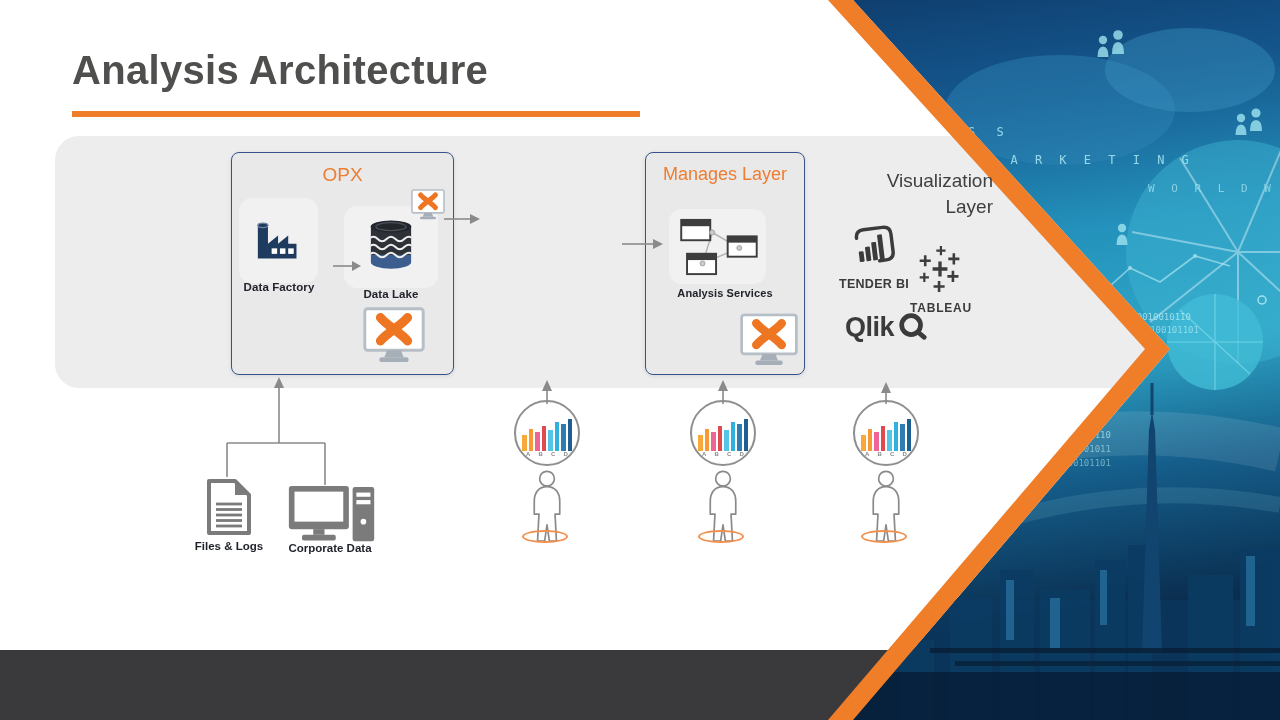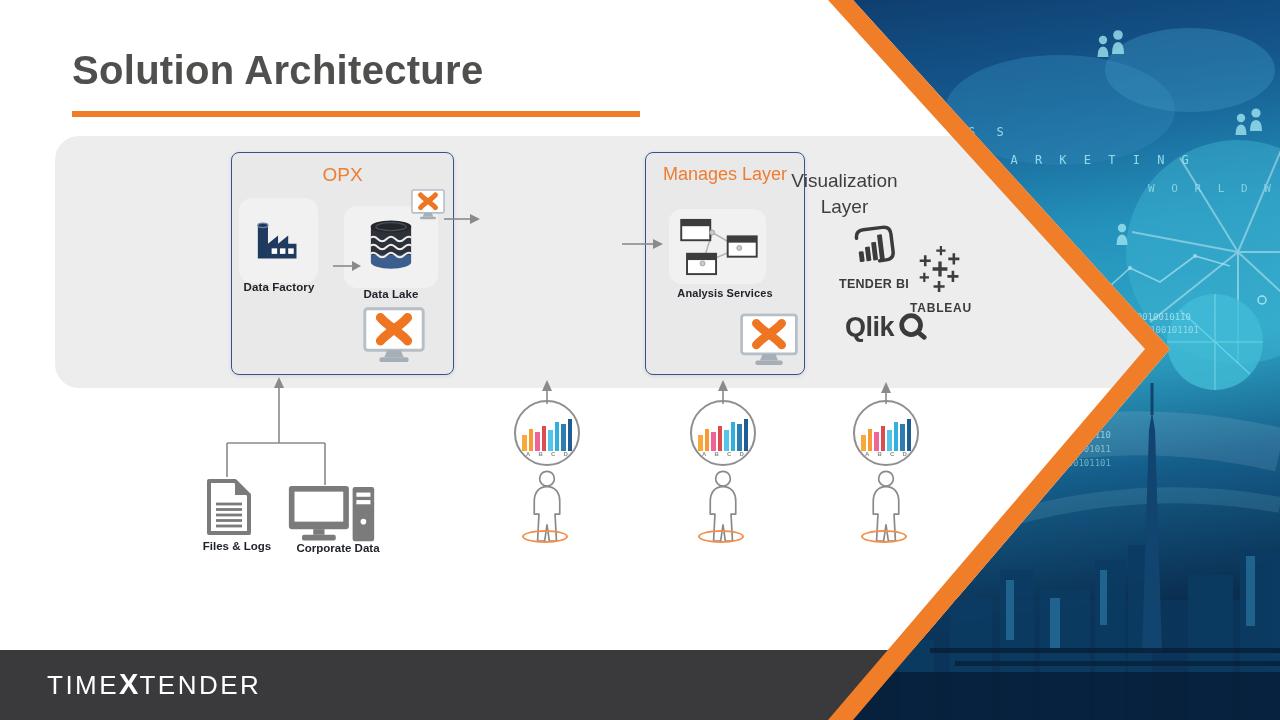--- a/index.html
+++ b/index.html
@@ -29,40 +29,40 @@
   .box-title{position:absolute;left:0;top:11px;width:100%;text-align:center;
              font-size:19px;color:#ED7D31;font-weight:400;}
   .tile{position:absolute;background:#F1F1F2;border-radius:13px;display:flex;align-items:center;justify-content:center;}
   .lbl-sm{position:absolute;text-align:center;font-size:11.5px;font-weight:700;color:#21242B;letter-spacing:.1px;}
   .sql-lbl{position:absolute;left:0;top:136px;width:100%;text-align:center;
            font-family:"Liberation Serif","DejaVu Serif",serif;font-weight:700;font-size:18px;color:#1d1d1d;}
 
   .mon{position:absolute;}
 
   
-  .viz-title{left:772px;top:168px;width:145px;text-align:center;font-size:19px;line-height:1.35;color:#3F3F3F;z-index:5;}
+  .viz-title{left:848px;top:168px;width:145px;text-align:right;font-size:19px;line-height:1.35;color:#3F3F3F;z-index:5;}
   .viz-lbl{position:absolute;text-align:center;font-weight:800;color:#3B3B3B;z-index:5;}
   .qlik-wrap{left:845px;top:311px;display:flex;align-items:center;gap:3px;z-index:5;}
   .qlik-txt{font-size:27px;font-weight:800;color:#3B3B3B;letter-spacing:-0.5px;}
 
   
   .pg{position:absolute;width:70px;height:152px;top:400px;z-index:5;}
   .pg-circle{width:66px;height:66px;border-radius:50%;border:2px solid #8F8F8F;background:#fff;
              margin:0 auto;box-sizing:border-box;display:flex;flex-direction:column;align-items:center;justify-content:flex-end;padding-bottom:7px;}
   .bars{display:flex;align-items:flex-end;gap:2px;height:36px;width:50px;}
   .bars i{flex:1;display:block;}
   .mc-letters{display:flex;width:50px;font-size:6px;color:#8a8a8a;font-weight:700;}
   .mc-letters b{flex:1;text-align:center;font-weight:700;}
   .pg-ellipse{position:absolute;left:10px;top:130px;width:46px;height:13px;border:2.5px solid #F2904B;
               border-radius:50%;box-sizing:border-box;}
   .pg-person{display:block;margin:4px auto 0;}
 
   
   .src-icon{position:absolute;z-index:5;}
-  .src-lbl{position:absolute;text-align:center;font-size:11.5px;font-weight:700;color:#1d2129;z-index:5;margin-left:8px;}
+  .src-lbl{position:absolute;text-align:center;font-size:11.5px;font-weight:700;color:#1d2129;z-index:5;}
 
   
   .brand{left:47px;top:650px;height:70px;display:flex;align-items:center;color:#fff;z-index:5;}
   .brand span{letter-spacing:2.5px;font-size:26px;font-weight:400;}
   .brand .bx{font-weight:800;font-size:29px;letter-spacing:0;margin:0 1px 2px 0;}
 
   svg text{font-family:"DejaVu Sans Mono","Liberation Mono",monospace;}
 </style>
 </head>
 <body>
@@ -189,21 +189,21 @@
         <rect x="955" y="661" width="325" height="5" fill="#082038" opacity="0.8"></rect>
         <rect x="853" y="672" width="427" height="48" fill="#071E38" opacity="0.85"></rect>
       </g>
     </g>
   </svg>
 
   <svg class="abs layer3" width="1280" height="720" style="left:0;top:0">
     <polygon points="828,0 853,0 1170,349 853,720 828,720 1145,349" fill="#F07D28"></polygon>
   </svg>
 
-  <div class="abs page-title">Solution Architecture</div>
+  <div class="abs page-title">Analysis Architecture</div>
   <div class="abs title-underline"></div>
 
 
   <div class="abs arch-box box-opx">
     <div class="box-title">OPX</div>
     <div class="tile" style="left:7px;top:45px;width:79px;height:85px">
       <svg width="52" height="46" viewBox="0 0 56 50">
         <rect x="5" y="8" width="11" height="36" fill="#1F3A5F"></rect>
         <ellipse cx="10.5" cy="8" rx="5.5" ry="2.5" fill="#1F3A5F" stroke="#6F83A3" stroke-width="1.4"></ellipse>
         <path d="M16 44 V28 L27 19 V28 L38 19 V28 H47 V44 Z" fill="#1F3A5F"></path>
@@ -433,19 +433,14 @@
     <rect x="6" y="6" width="52" height="32" fill="#ffffff"></rect>
     <rect x="26" y="46" width="12" height="6" fill="#7B7B7B"></rect>
     <rect x="14" y="52" width="36" height="6" rx="2" fill="#7B7B7B"></rect>
     <rect x="68" y="1" width="23" height="58" rx="2.5" fill="#7B7B7B"></rect>
     <rect x="72" y="7" width="15" height="4.5" fill="#ffffff"></rect>
     <rect x="72" y="15" width="15" height="4.5" fill="#ffffff"></rect>
     <circle cx="79.5" cy="38" r="3" fill="#ffffff"></circle>
   </svg>
   <div class="src-lbl" style="left:282px;top:542px;width:96px">Corporate Data</div>
 
-  <div class="abs brand">
-    <span>TIME</span>
-      <span class="bx">X</span>
-      <span>TENDER</span>
-  </div>
 
 </div>
 
 </body></html>

